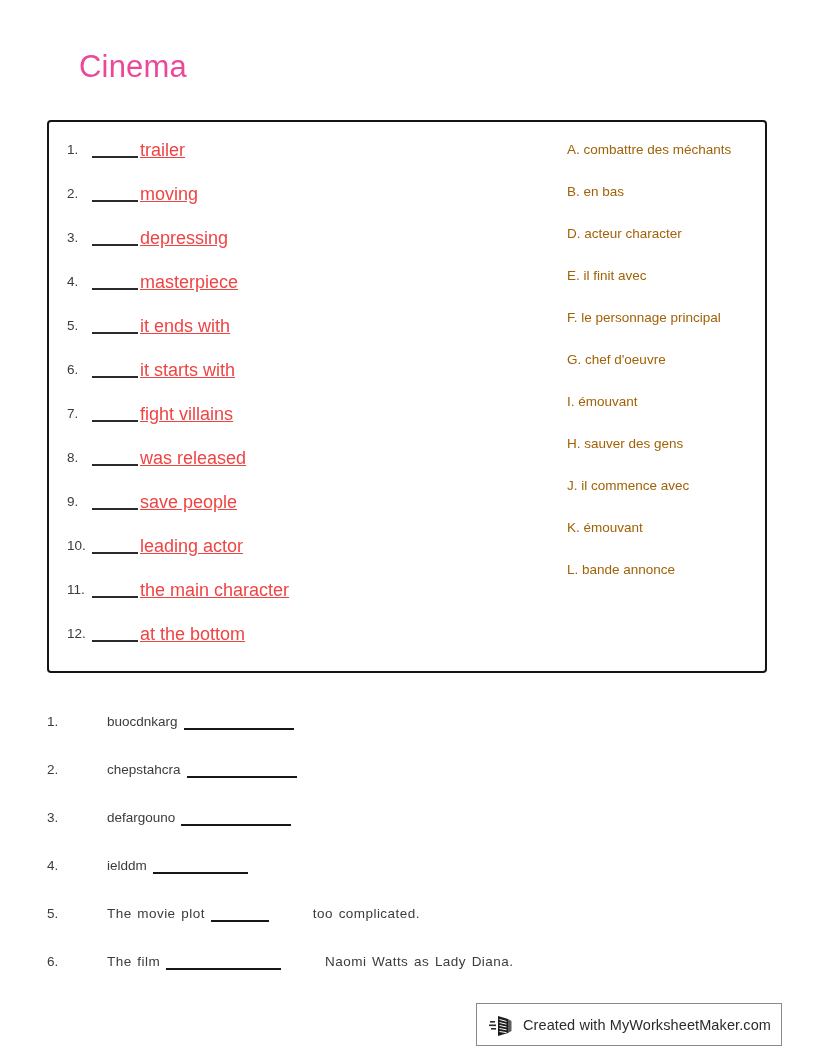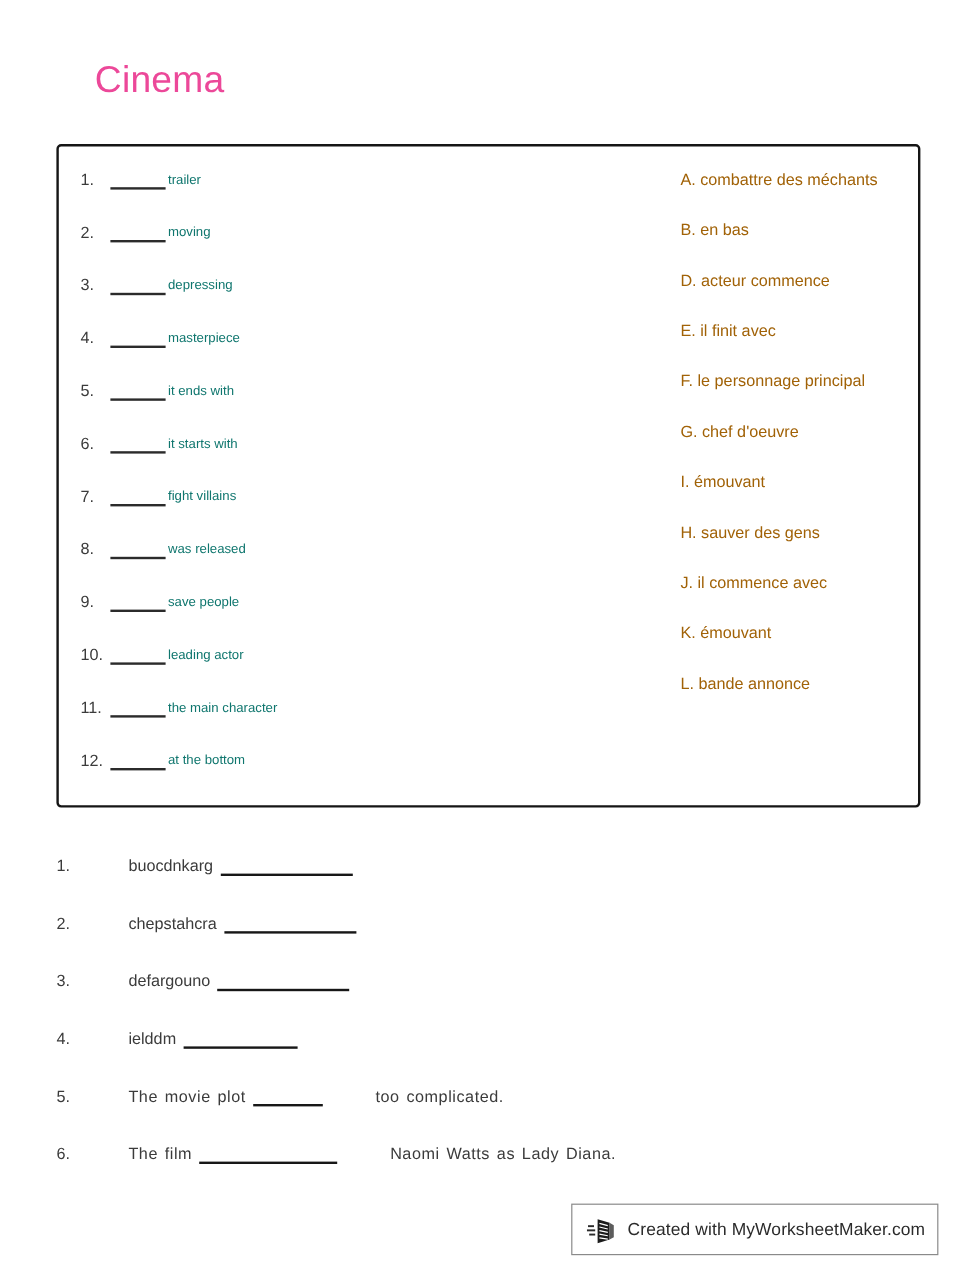--- a/index.html
+++ b/index.html
@@ -78,22 +78,23 @@
     color: #3b3b3b;
   }
   .match-blank {
     display: inline-block;
     width: 46px;
     margin: 0 2px 0 3px;
     border-bottom: 2px solid #2b2b2b;
     height: 16px;
   }
   .match-term {
-    font-size: 11px;
-    color: #0f766e;
+    font-size: 18px;
+    color: #ef4444;
+    text-decoration: underline;
   }
 
   .option-row {
     height: 42px;
     font-size: 13.5px;
     line-height: 20px;
     color: #a16207;
     white-space: nowrap;
   }
 
@@ -232,21 +233,21 @@
         </div>
         <div class="match-row">
           <span class="match-num">12.</span>
           <span class="match-blank"></span>
           <span class="match-term">at the bottom</span>
         </div>
       </div>
     <div class="col-right">
         <div class="option-row">A. combattre des méchants</div>
         <div class="option-row">B. en bas</div>
-        <div class="option-row">D. acteur commence</div>
+        <div class="option-row">D. acteur character</div>
         <div class="option-row">E. il finit avec</div>
         <div class="option-row">F. le personnage principal</div>
         <div class="option-row">G. chef d'oeuvre</div>
         <div class="option-row">I. émouvant</div>
         <div class="option-row">H. sauver des gens</div>
         <div class="option-row">J. il commence avec</div>
         <div class="option-row">K. émouvant</div>
         <div class="option-row">L. bande annonce</div>
       </div>
 

